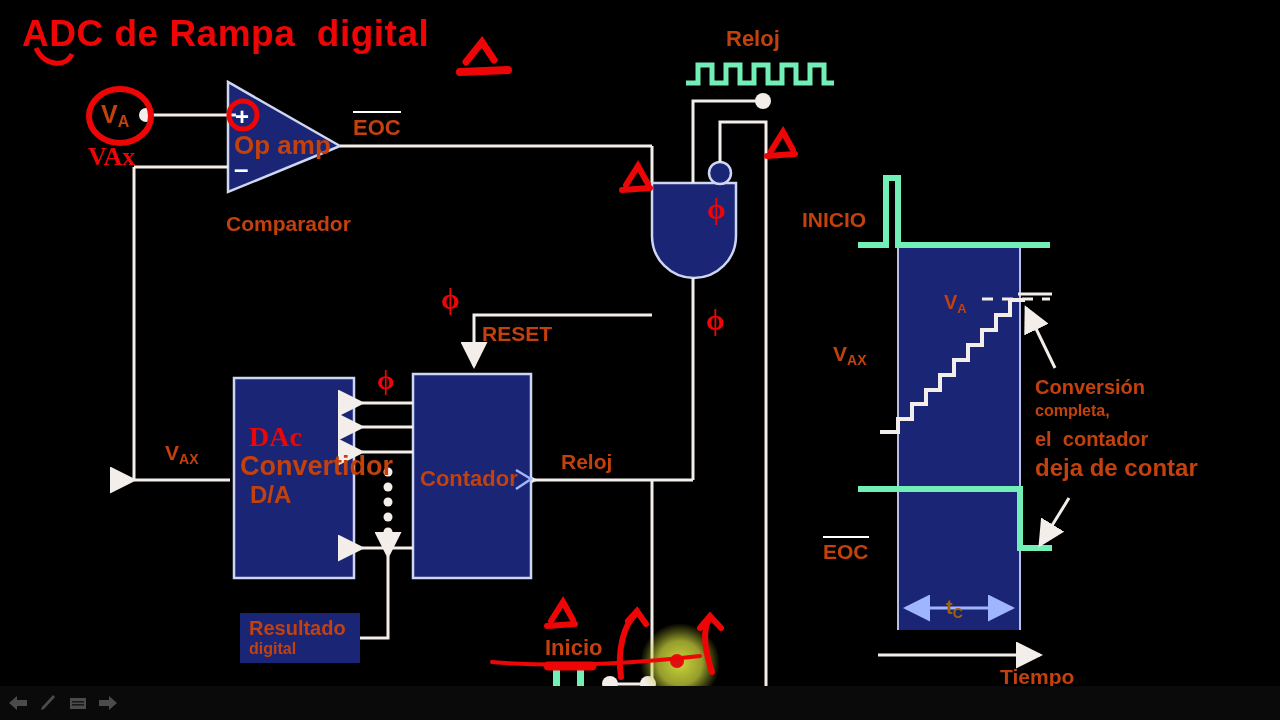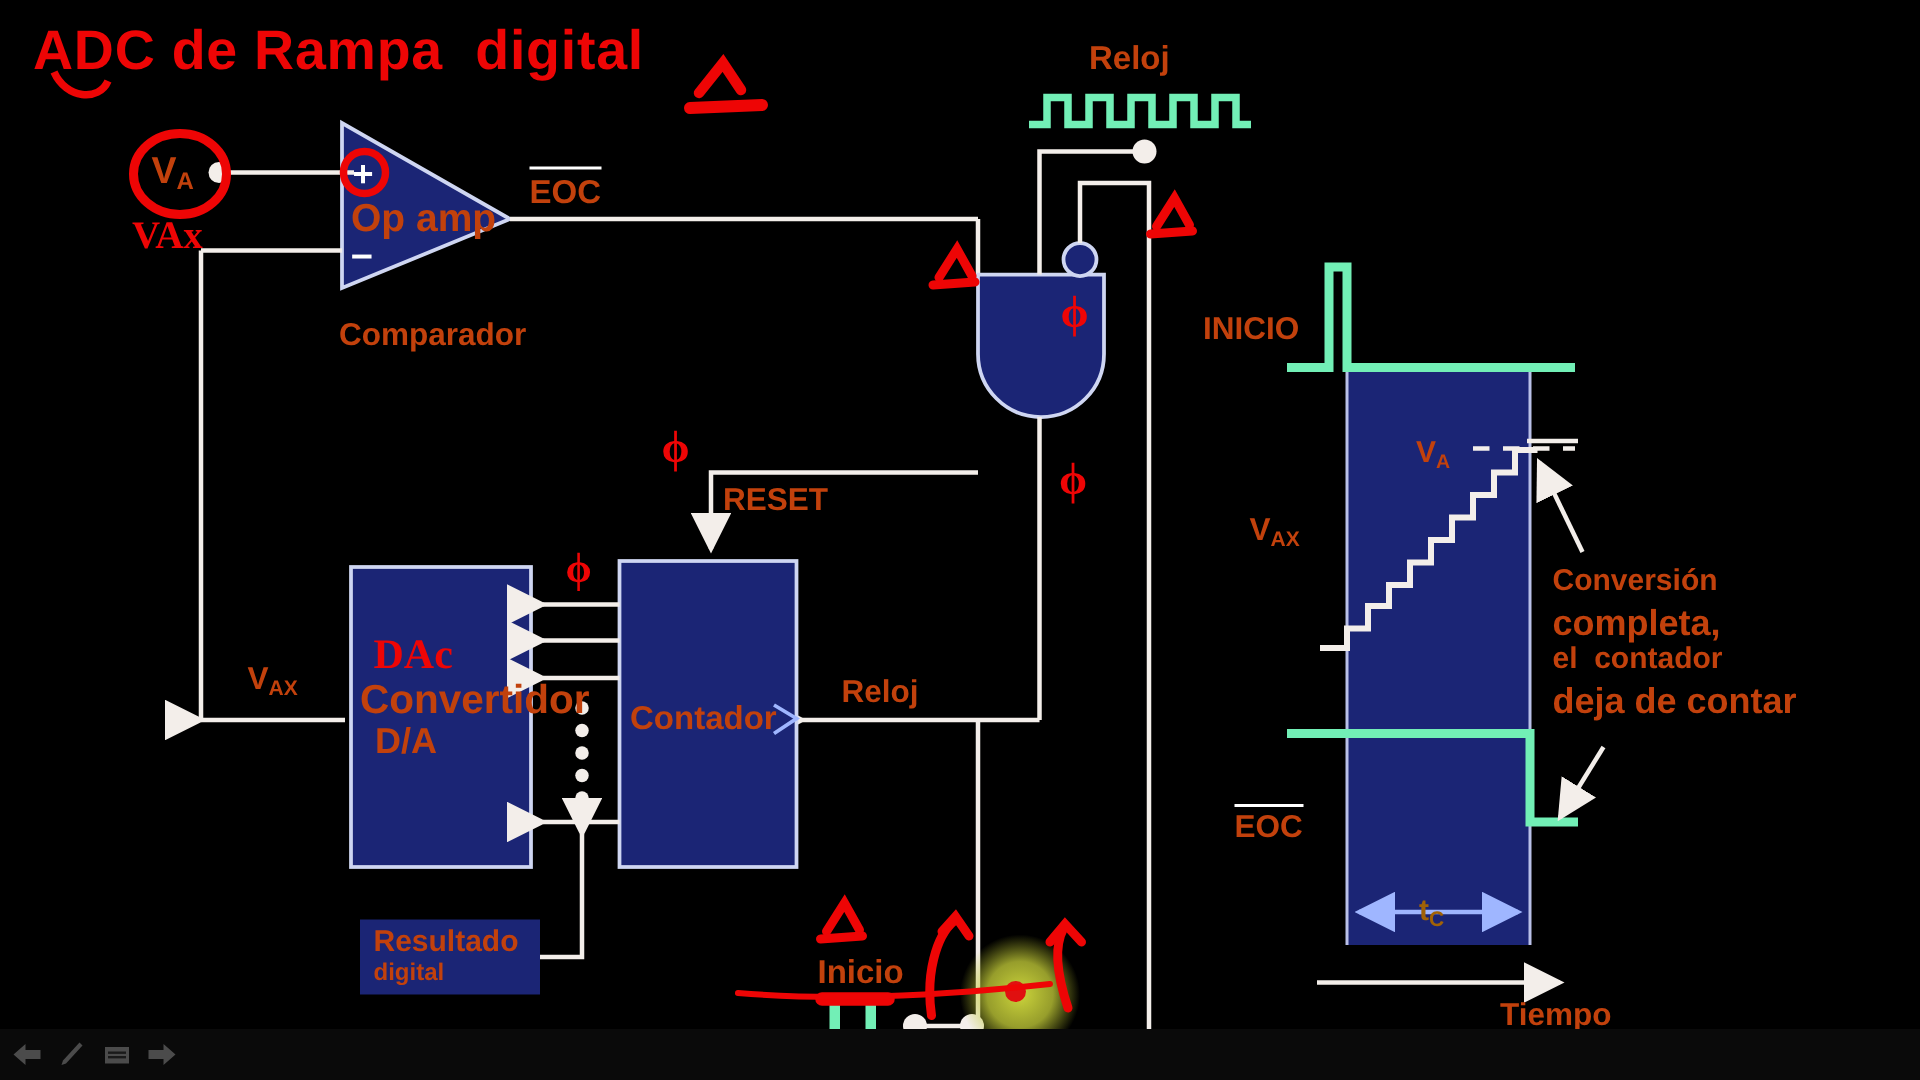--- a/index.html
+++ b/index.html
@@ -206,21 +206,21 @@
 
   <div class="txt bold" style="left:944px;top:291px;font-size:20px;"><span>V</span><span style="font-size:13px;vertical-align:-4px;">A</span></div>
 
   <div class="txt bold" style="left:823px;top:536px;font-size:21px;border-top:2.5px solid #fff;padding-top:2px;">EOC</div>
 
   <div class="txt bold" style="left:946px;top:596px;font-size:20px;color:#a16207;"><span>t</span><span style="font-size:14px;vertical-align:-4px;">C</span></div>
 
   <div class="txt bold" style="left:1000px;top:665px;font-size:21px;">Tiempo</div>
 
   <div class="txt bold" style="left:1035px;top:376px;font-size:20px;">Conversión</div>
-  <div class="txt bold" style="left:1035px;top:402px;font-size:24px;">completa,</div>
+  <div class="txt bold" style="left:1035px;top:402px;font-size:16px;">completa,</div>
   <div class="txt bold" style="left:1035px;top:428px;font-size:20px;text-align:center;">el  contador</div>
   <div class="txt bold" style="left:1035px;top:454px;font-size:24px;">deja de contar</div>
 
   <div class="txt bold" style="left:948px;top:690px;font-size:20px;">(b)</div>
 
   <div class="toolbar">
     <svg class="tb-ic" style="left:8px;" viewBox="0 0 20 18">
       <path d="M9,2 L9,6 L19,6 L19,12 L9,12 L9,16 L1,9 Z" fill="#8c8c8c"></path>
     </svg>
     <svg class="tb-ic" style="left:38px;" viewBox="0 0 20 18">

